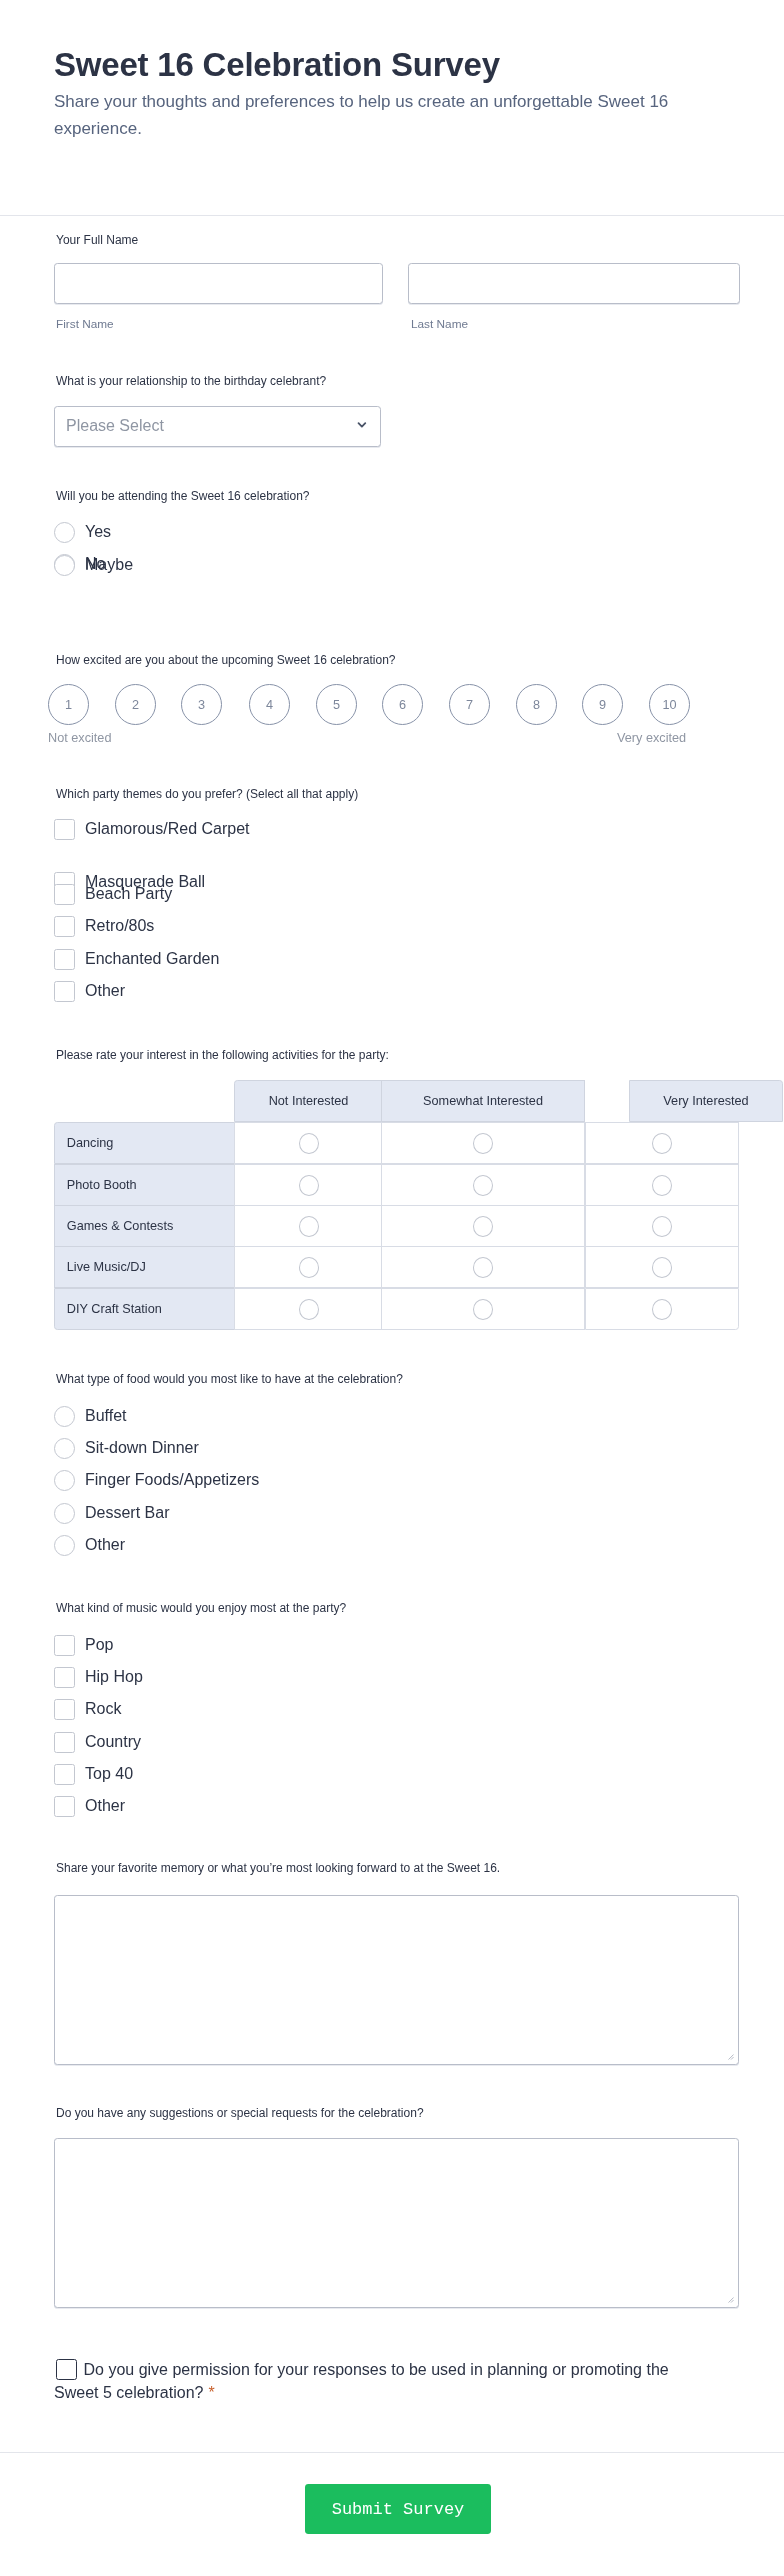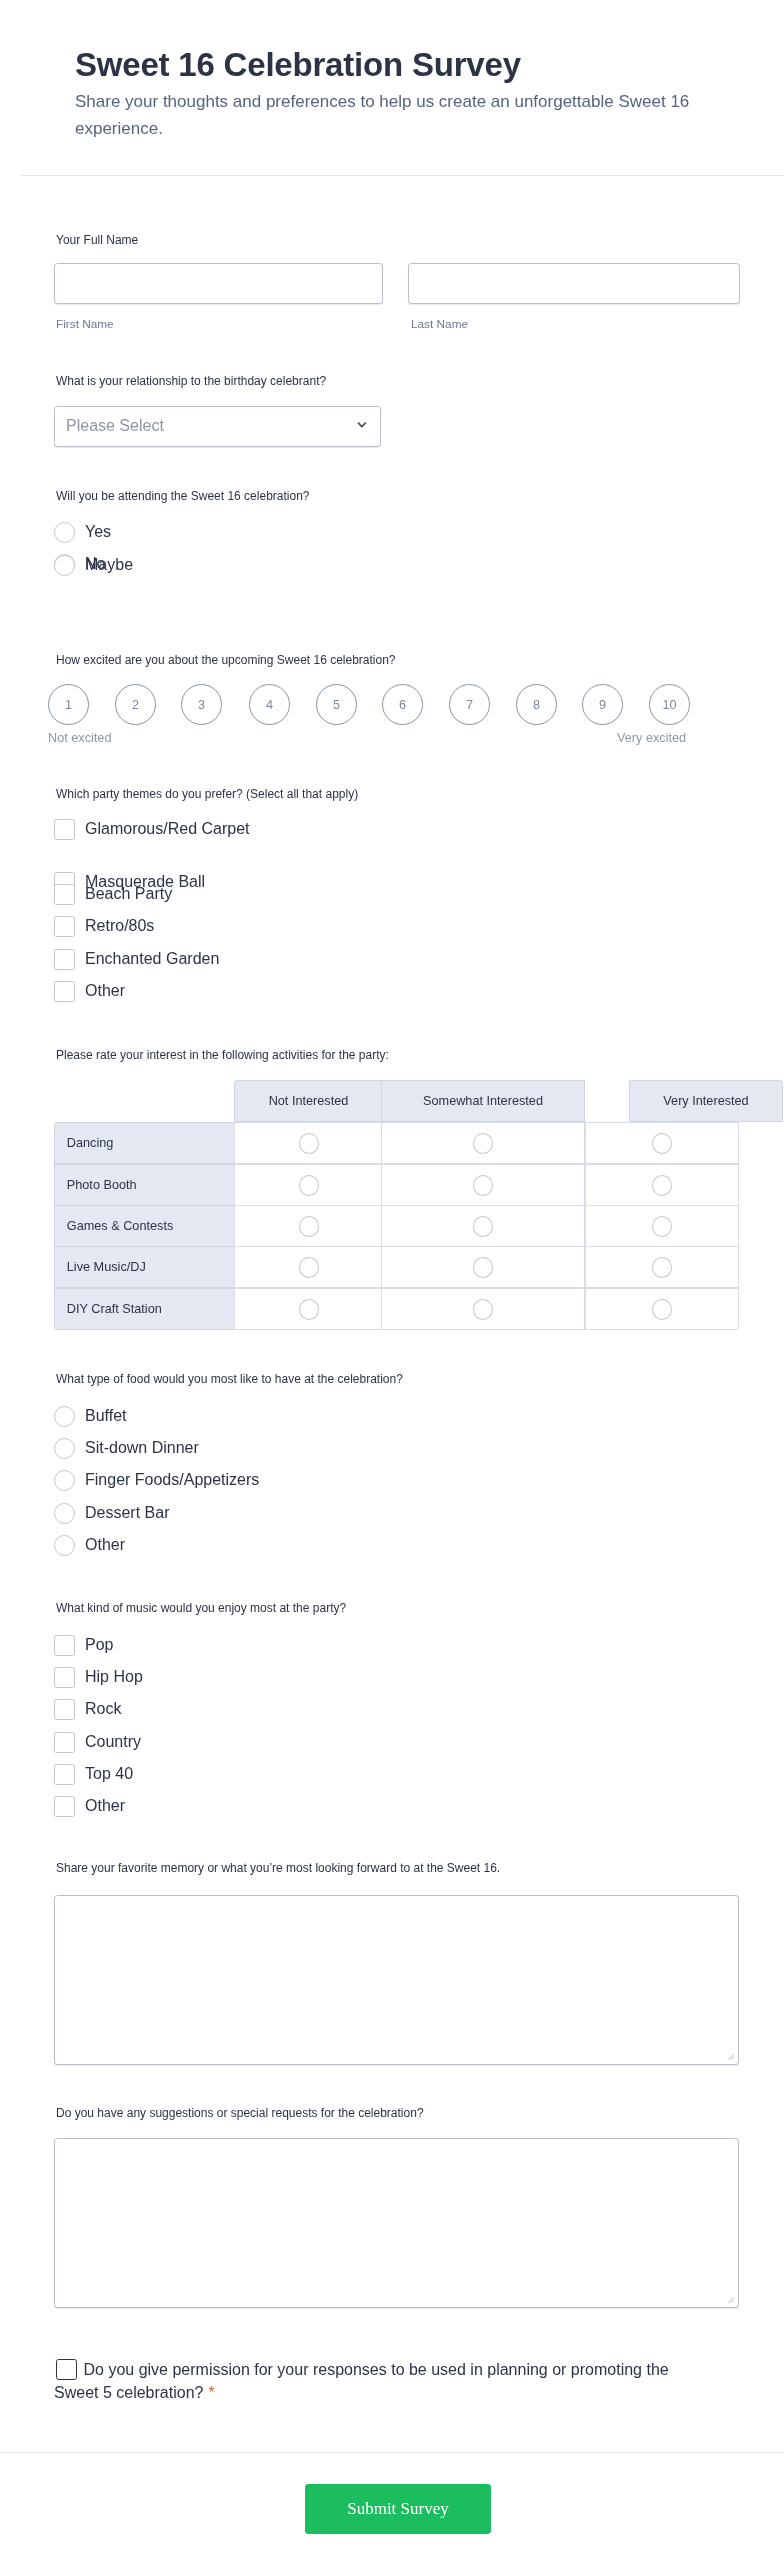--- a/index.html
+++ b/index.html
@@ -5,23 +5,22 @@
     * { box-sizing: border-box; margin: 0; padding: 0; }
     html, body { width: 785px; background: #ffffff; }
     body {
       font-family: "Liberation Sans", "DejaVu Sans", sans-serif;
       color: #2c3345;
       position: relative;
       height: 2576px;
     }
     .header {
       padding: 44px 54px 0 54px;
-      height: 176px;
+      height: 216px;
       border-bottom: 0.8px solid #e3e5eb;
-      margin-left: 21px;
     }
     .title {
       font-size: 33px;
       font-weight: bold;
       color: #2c3345;
       line-height: 41px;
       letter-spacing: -0.2px;
     }
     .subtitle {
       margin-top: 3.4px;
@@ -173,21 +172,21 @@
     }
     .submit {
       position: absolute;
       left: 305px; top: 2484px;
       width: 186px; height: 50px;
       background: #1bbd5e;
       border-radius: 3.4px;
       border: none;
       color: #fff;
       font-size: 17px;
-      font-family: Liberation Serif, serif;
+      font-family: Liberation Mono, monospace;
       display: flex; align-items: center; justify-content: center;
     }
   </style>
 </head>
 <body>
 
 <div class="header">
   <h1 class="title">Sweet 16 Celebration Survey</h1>
   <p class="subtitle">Share your thoughts and preferences to help us create an unforgettable Sweet 16 experience.</p>
 </div>

